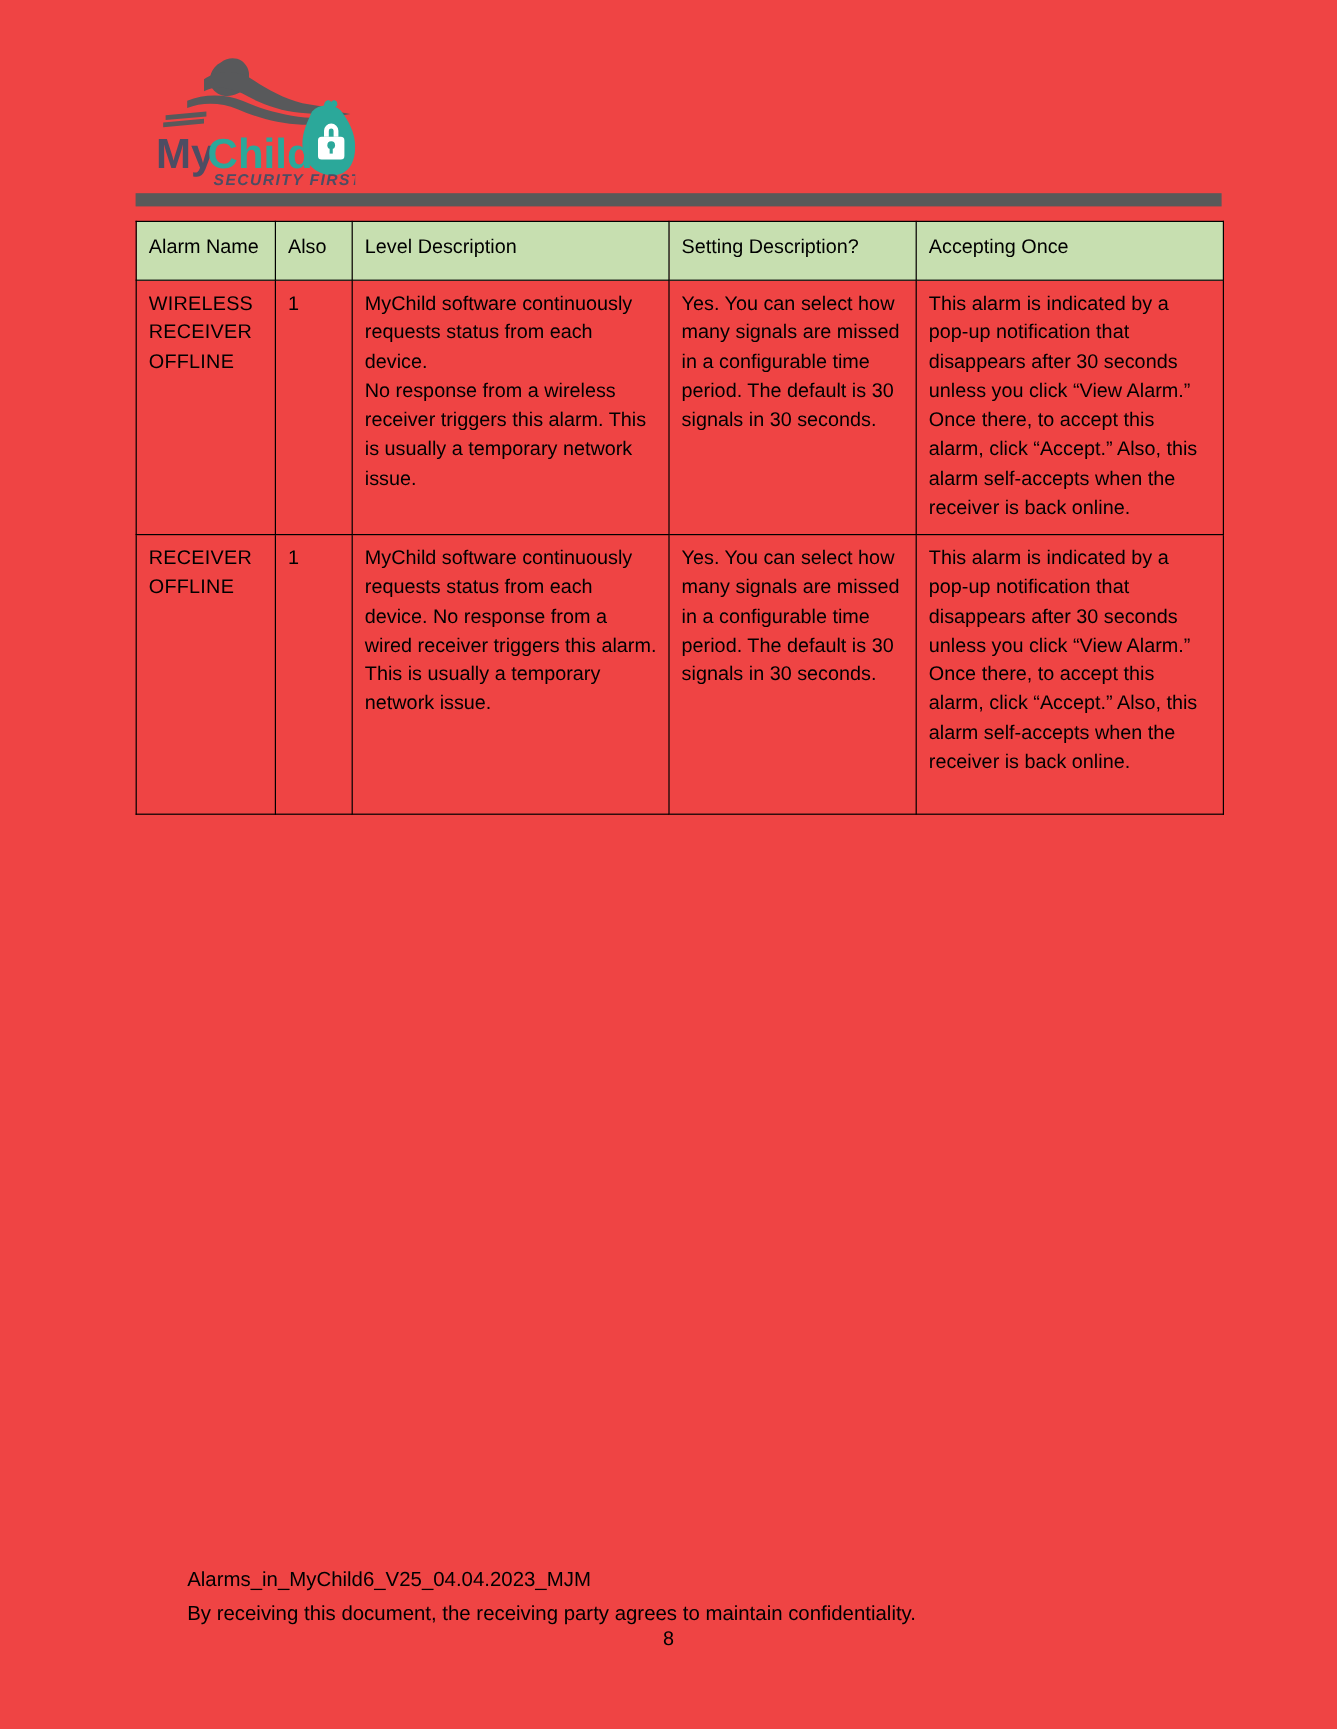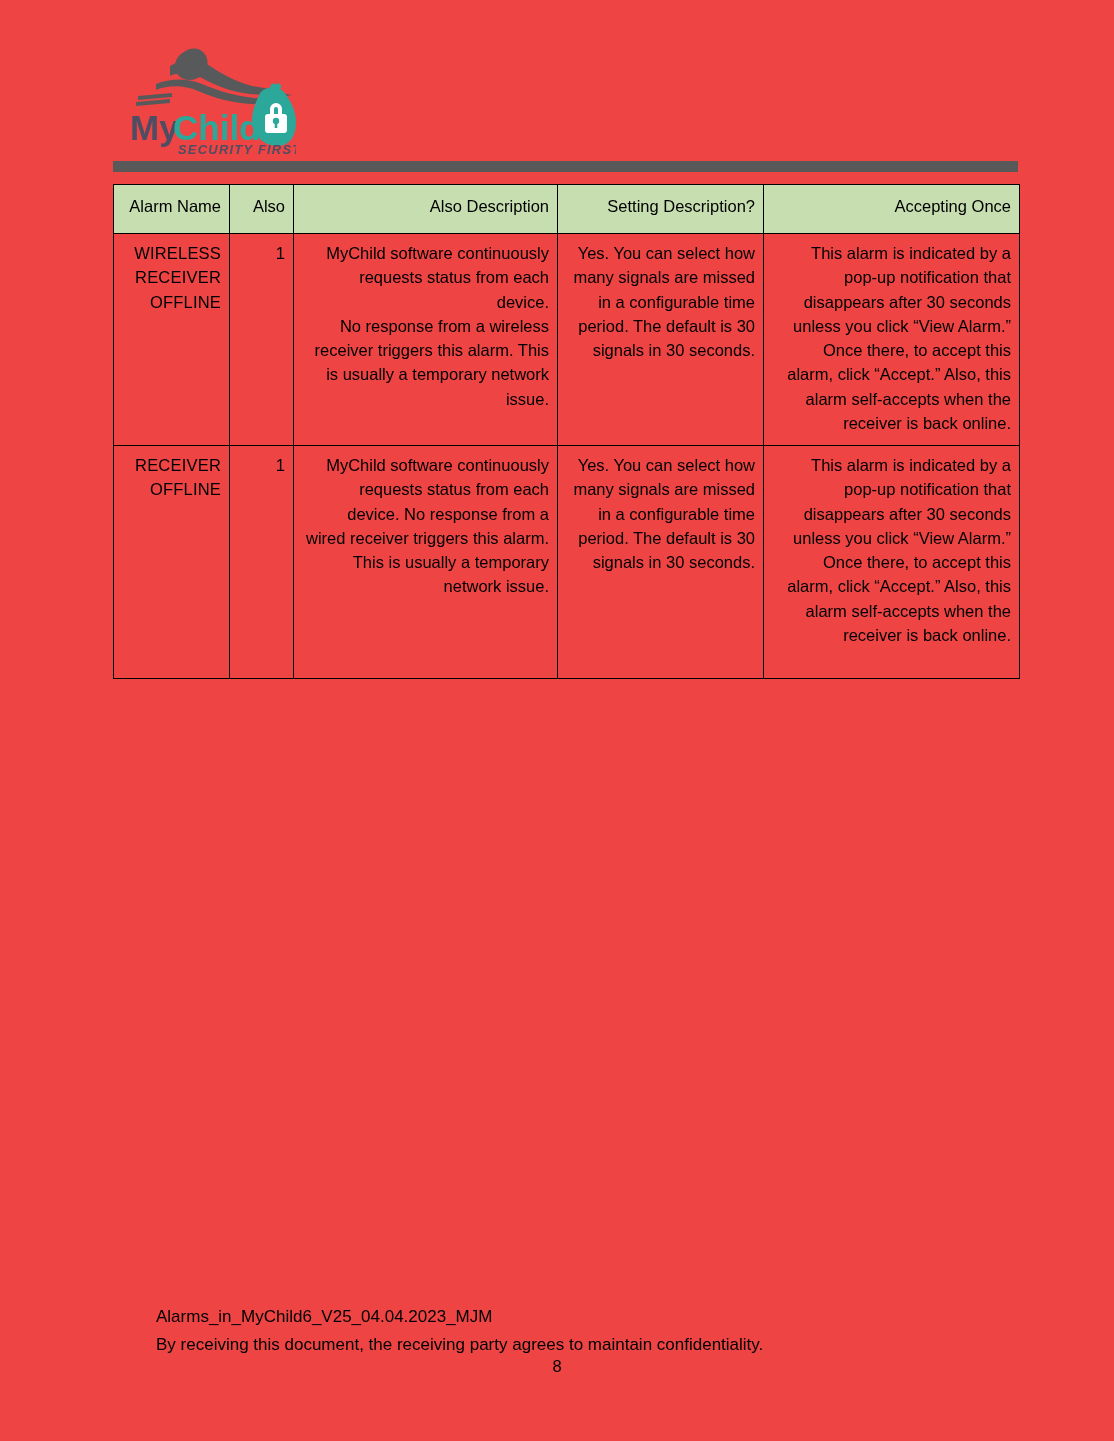--- a/index.html
+++ b/index.html
@@ -55,21 +55,21 @@
     table-layout: fixed;
   }
   .alarm-table th,
   .alarm-table td {
     border: 1.6px solid #000000;
     vertical-align: top;
     padding: 7px 8px 10px 10px;
     font-size: 16.5px;
     line-height: 1.47;
     font-weight: normal;
-    text-align: right;
+    text-align: left;
   }
   .alarm-table thead th {
     background: #c7dfb0;
     height: 30px;
     padding-top: 9px;
     padding-bottom: 9px;
     vertical-align: top;
   }
   .col-name   { width: 116px; }
   .col-level  { width: 64px;  }
@@ -153,21 +153,21 @@
       <col class="col-name">
         <col class="col-level">
         <col class="col-desc">
       <col class="col-config">
         <col class="col-accept">
     </colgroup>
     <thead>
       <tr>
         <th>Alarm Name</th>
         <th>Also</th>
-        <th>Also Description</th>
+        <th>Level Description</th>
         <th>Setting Description?</th>
         <th>Accepting Once</th>
       </tr>
     </thead>
     <tbody>
       <tr class="row-1">
         <td class="cell-name">WIRELESS<br>RECEIVER<br>OFFLINE</td>
         <td>1</td>
         <td>MyChild software continuously requests status from each device.<br>No response from a wireless receiver triggers this alarm. This is usually a temporary network issue.</td>
         <td>Yes. You can select how many signals are missed in a configurable time period. The default is 30 signals in 30 seconds.</td>

